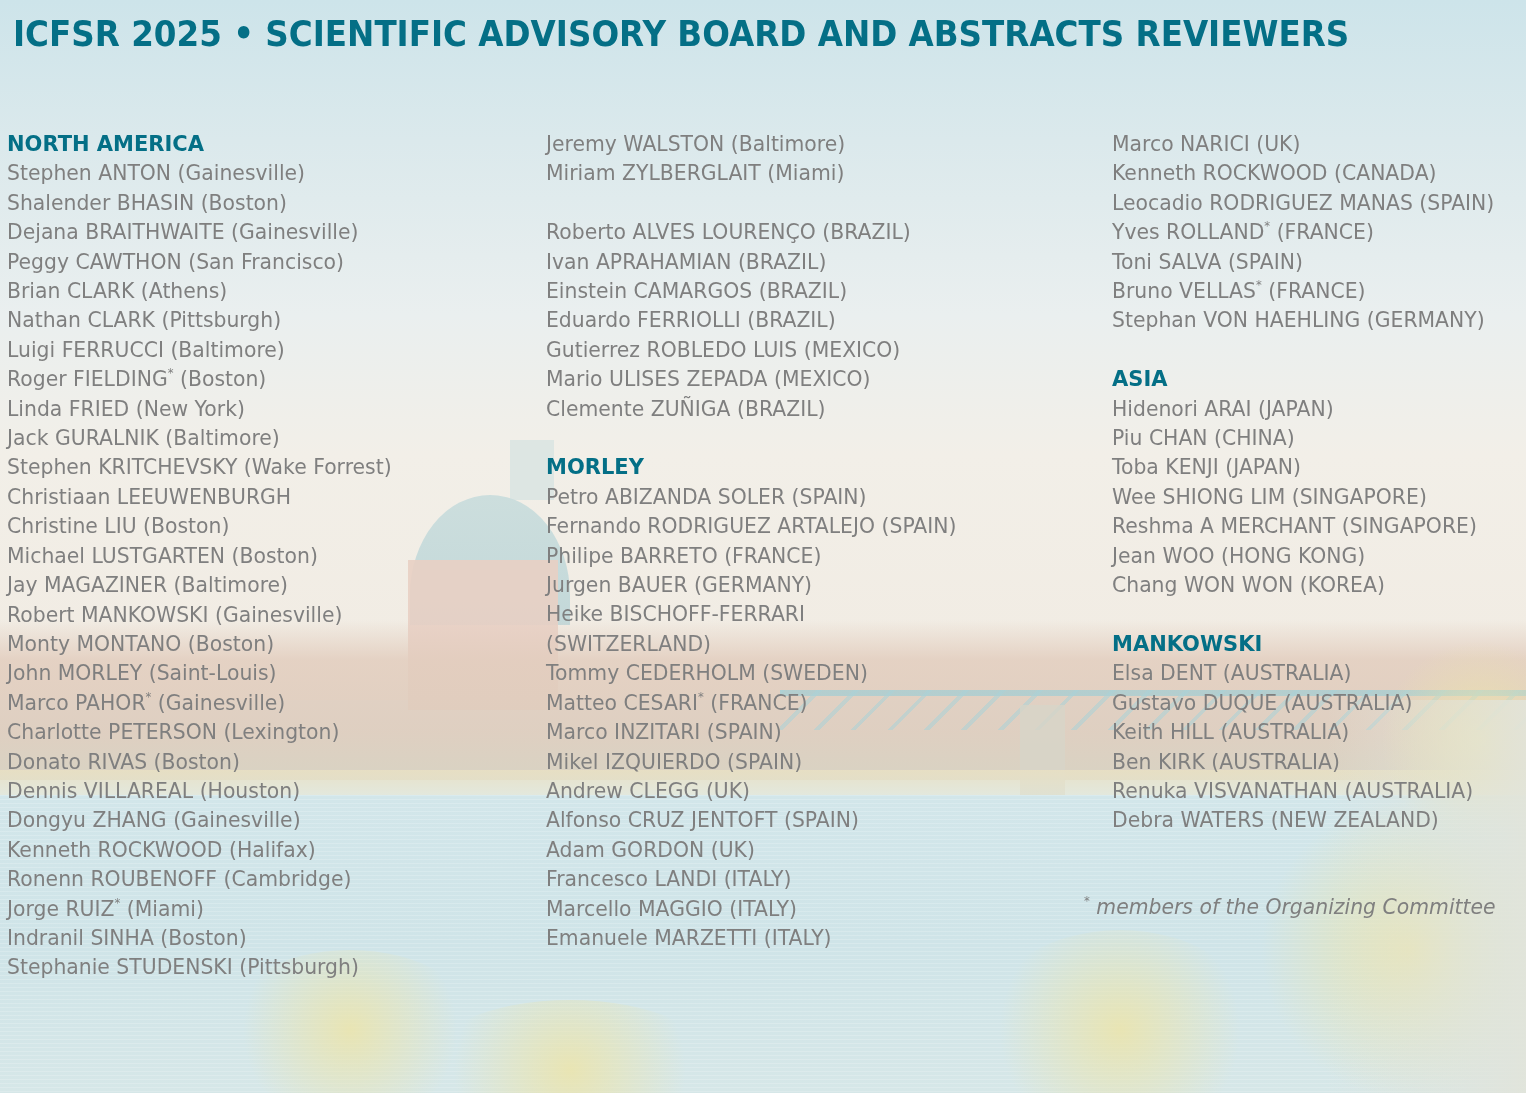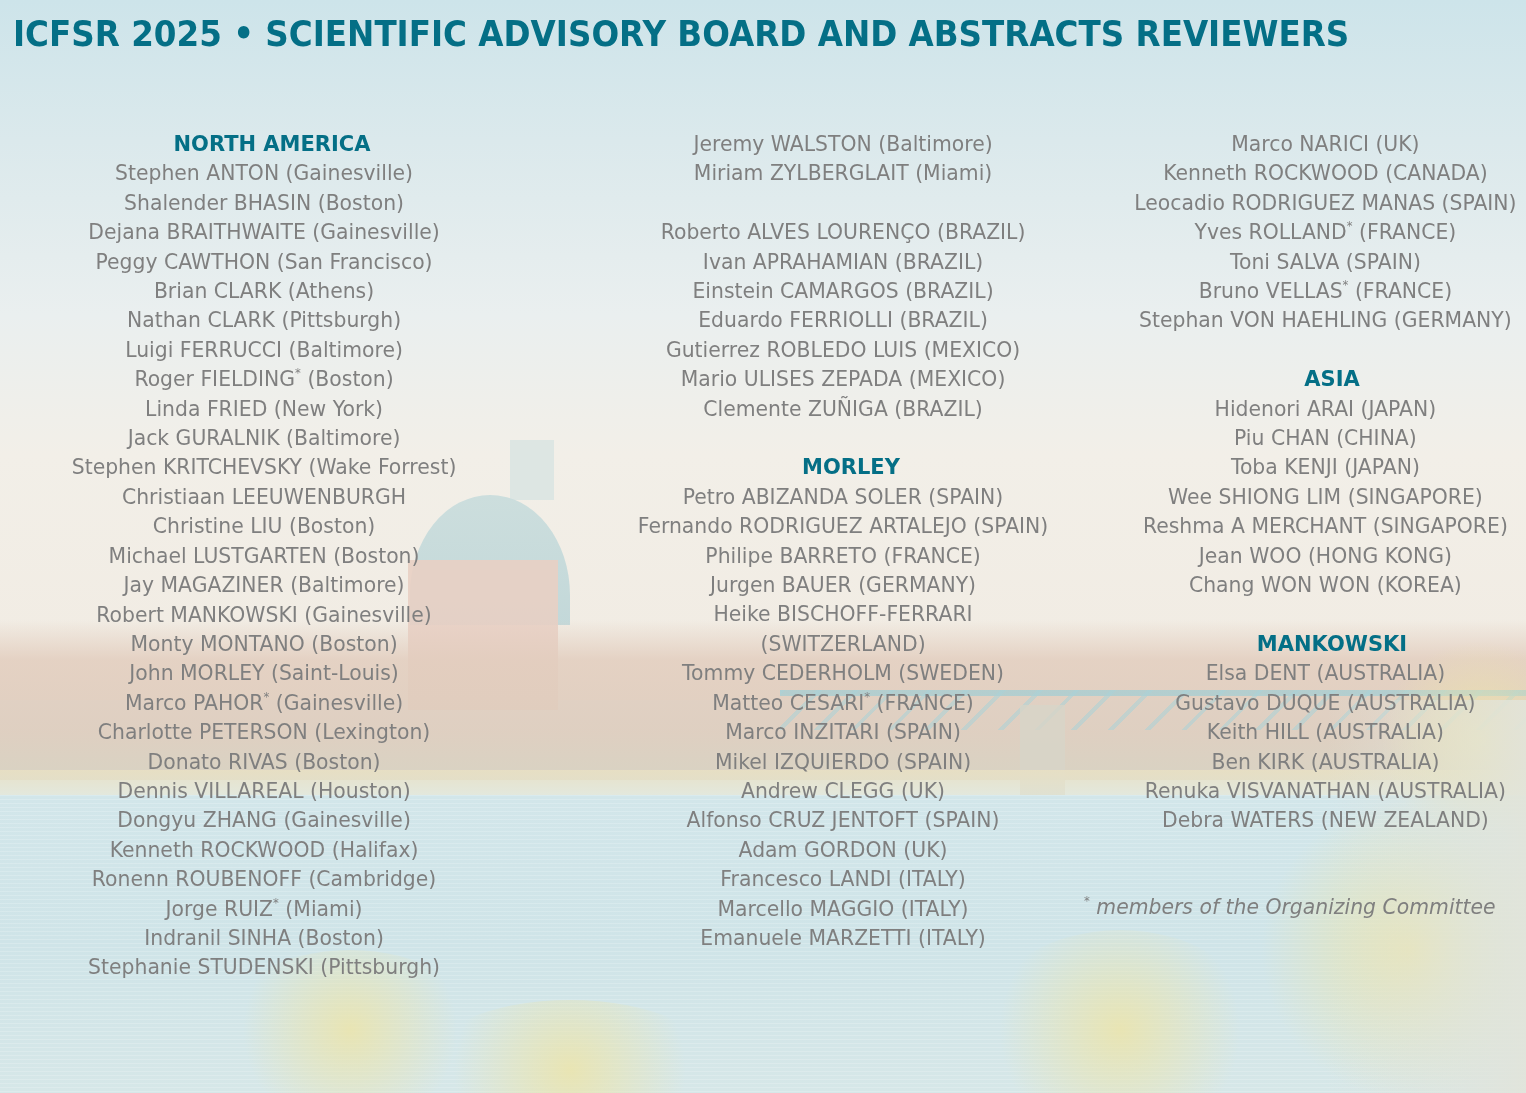--- a/index.html
+++ b/index.html
@@ -62,23 +62,23 @@
   .content { position: absolute; inset: 0; z-index: 1; }
   .title {
     position: absolute; left: 13px; top: 12px; margin: 0;
     font-family: "DejaVu Sans", sans-serif; font-weight: bold;
     font-size: 36px; line-height: 44px; color: #046f86;
     letter-spacing: 0px; white-space: nowrap;
     transform: scaleX(0.905); transform-origin: left top;
   }
   .col { position: absolute; top: 130px; }
   .col-1 { left: 7px; width: 530px; }
-  .col-2 { left: 546px; width: 530px; margin-left: 40px; }
+  .col-2 { left: 546px; width: 530px; }
   .col-3 { left: 1112px; width: 440px; }
-  .section { margin: 0 0 29.4px 0; text-align: center; }
+  .section { margin: 0 0 29.4px 0; }
   .heading {
     font-family: "DejaVu Sans", sans-serif; font-weight: bold;
     font-size: 21px; line-height: 29.4px; color: #046f86;
     white-space: nowrap;
   }
   .entry {
     font-family: "DejaVu Sans", sans-serif;
     font-size: 21px; line-height: 29.4px; color: #7f7f7f;
     white-space: nowrap;
     transform: scaleX(0.97); transform-origin: left center;

